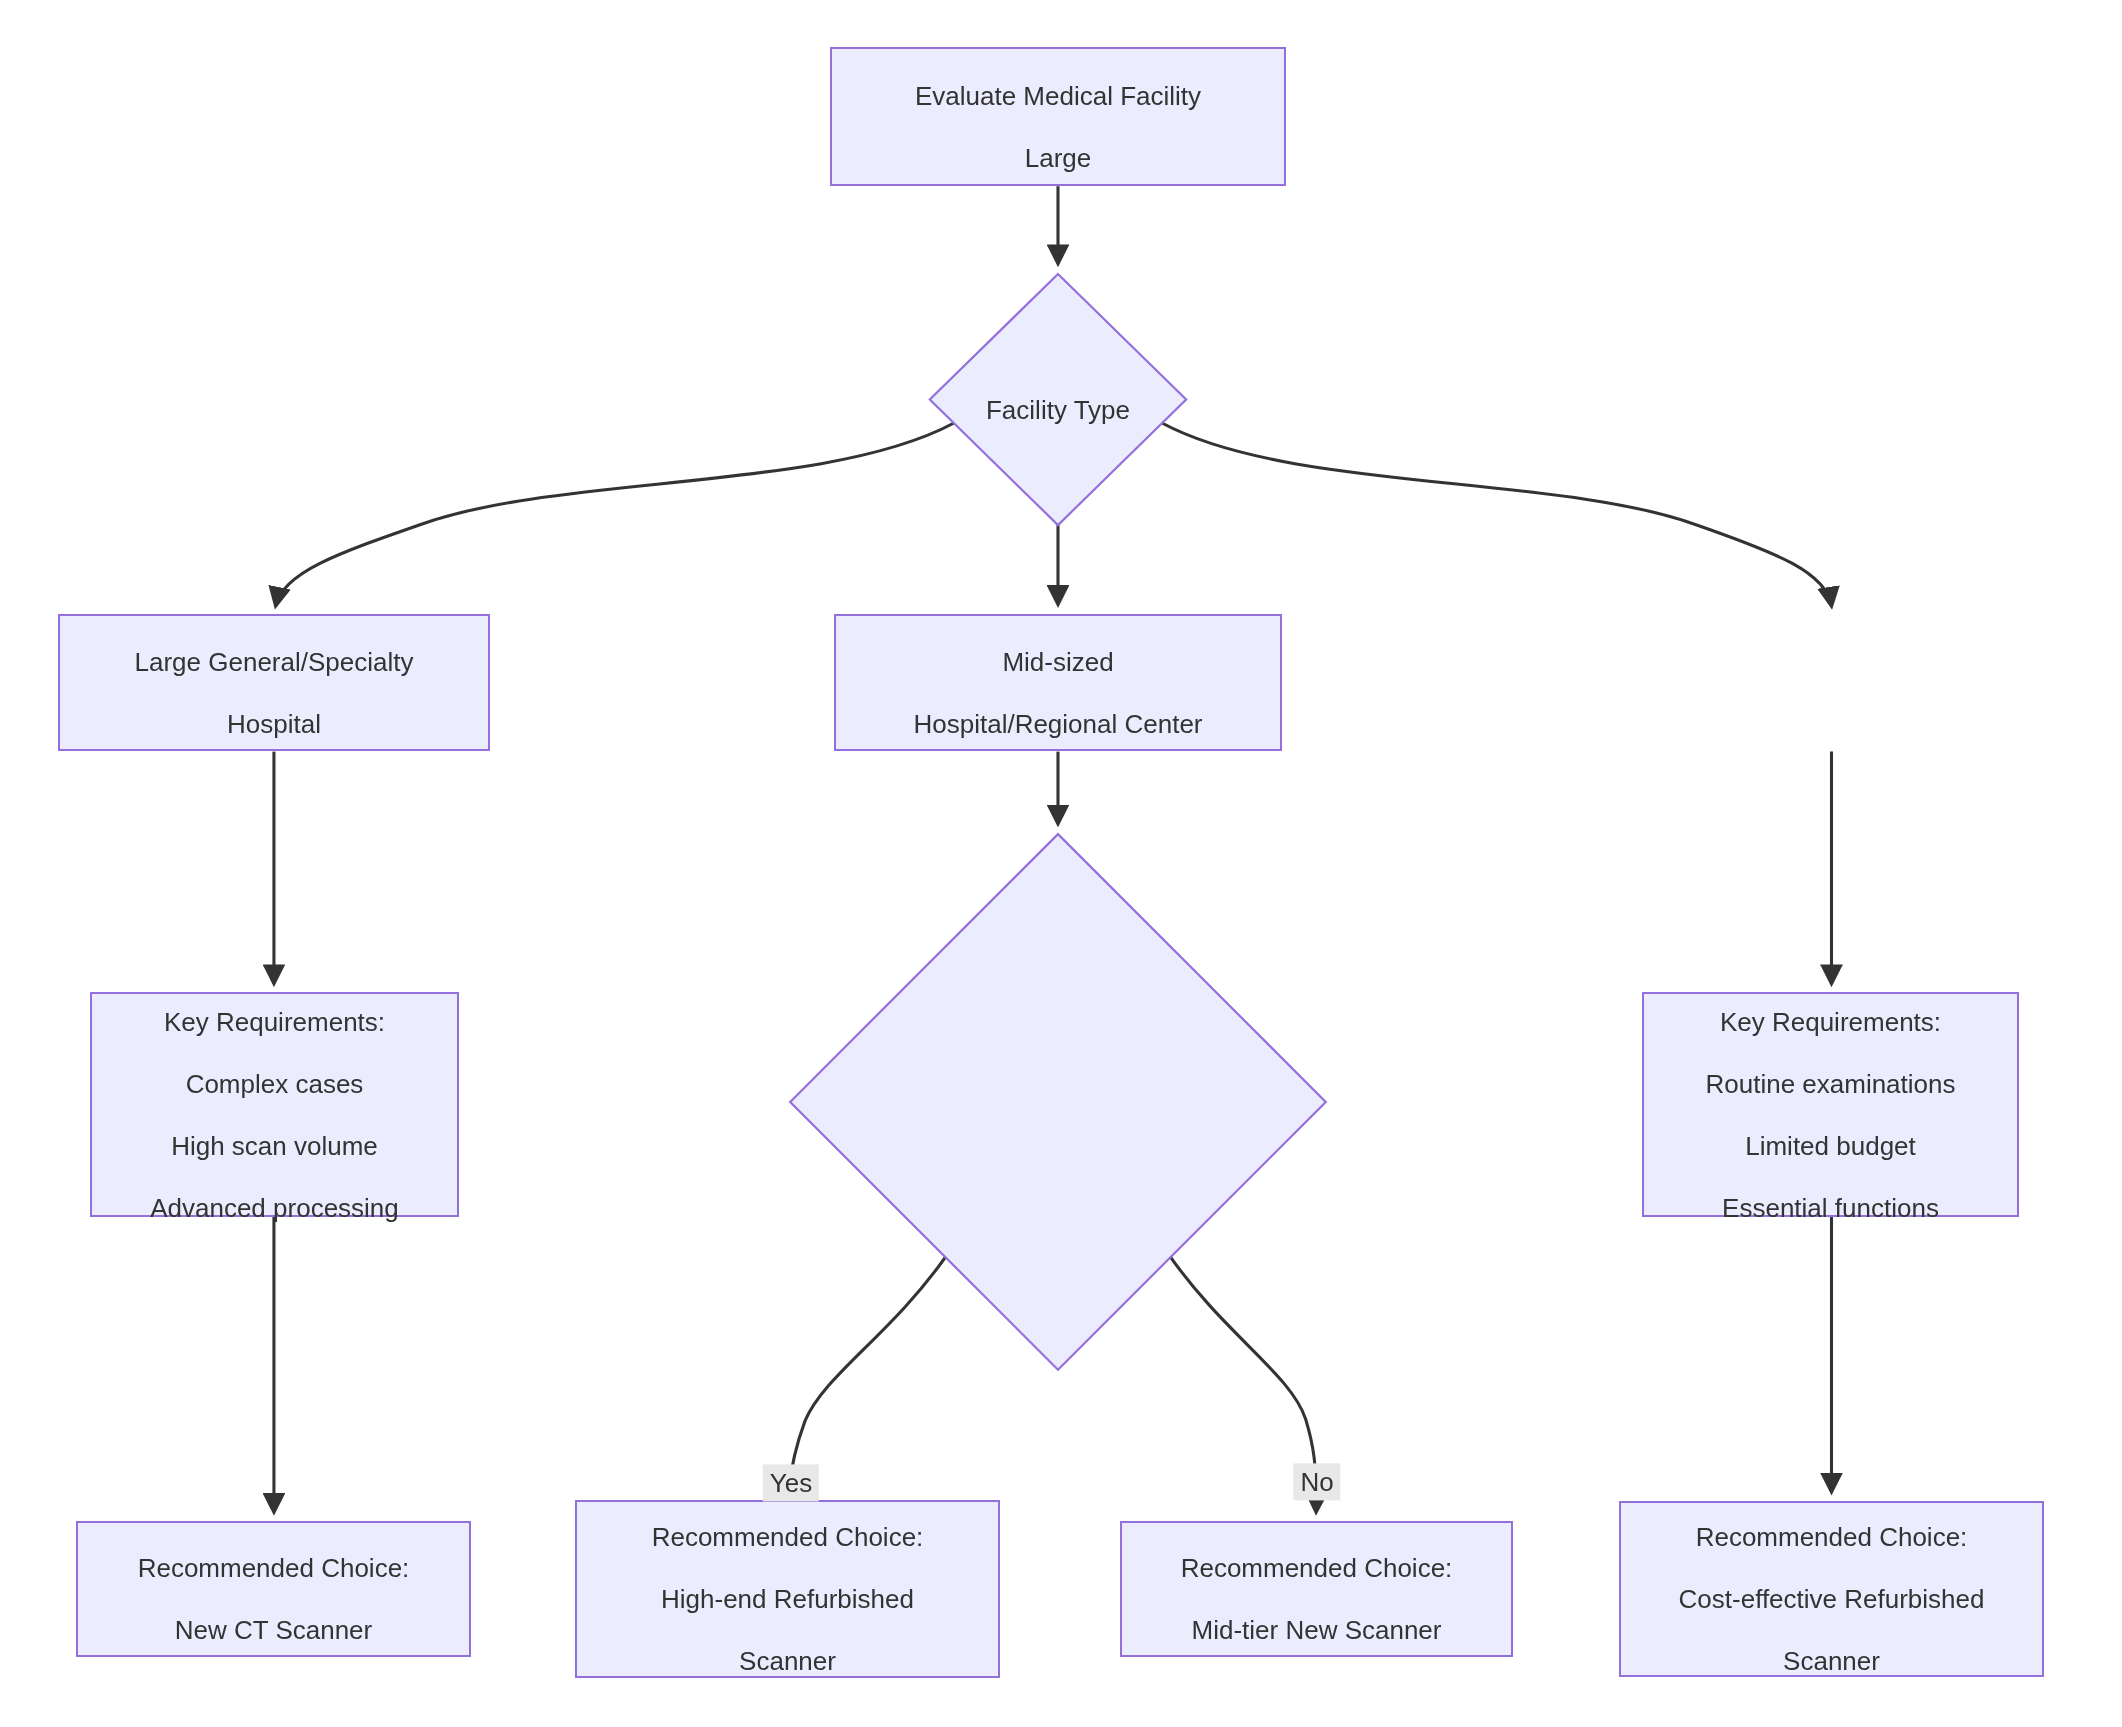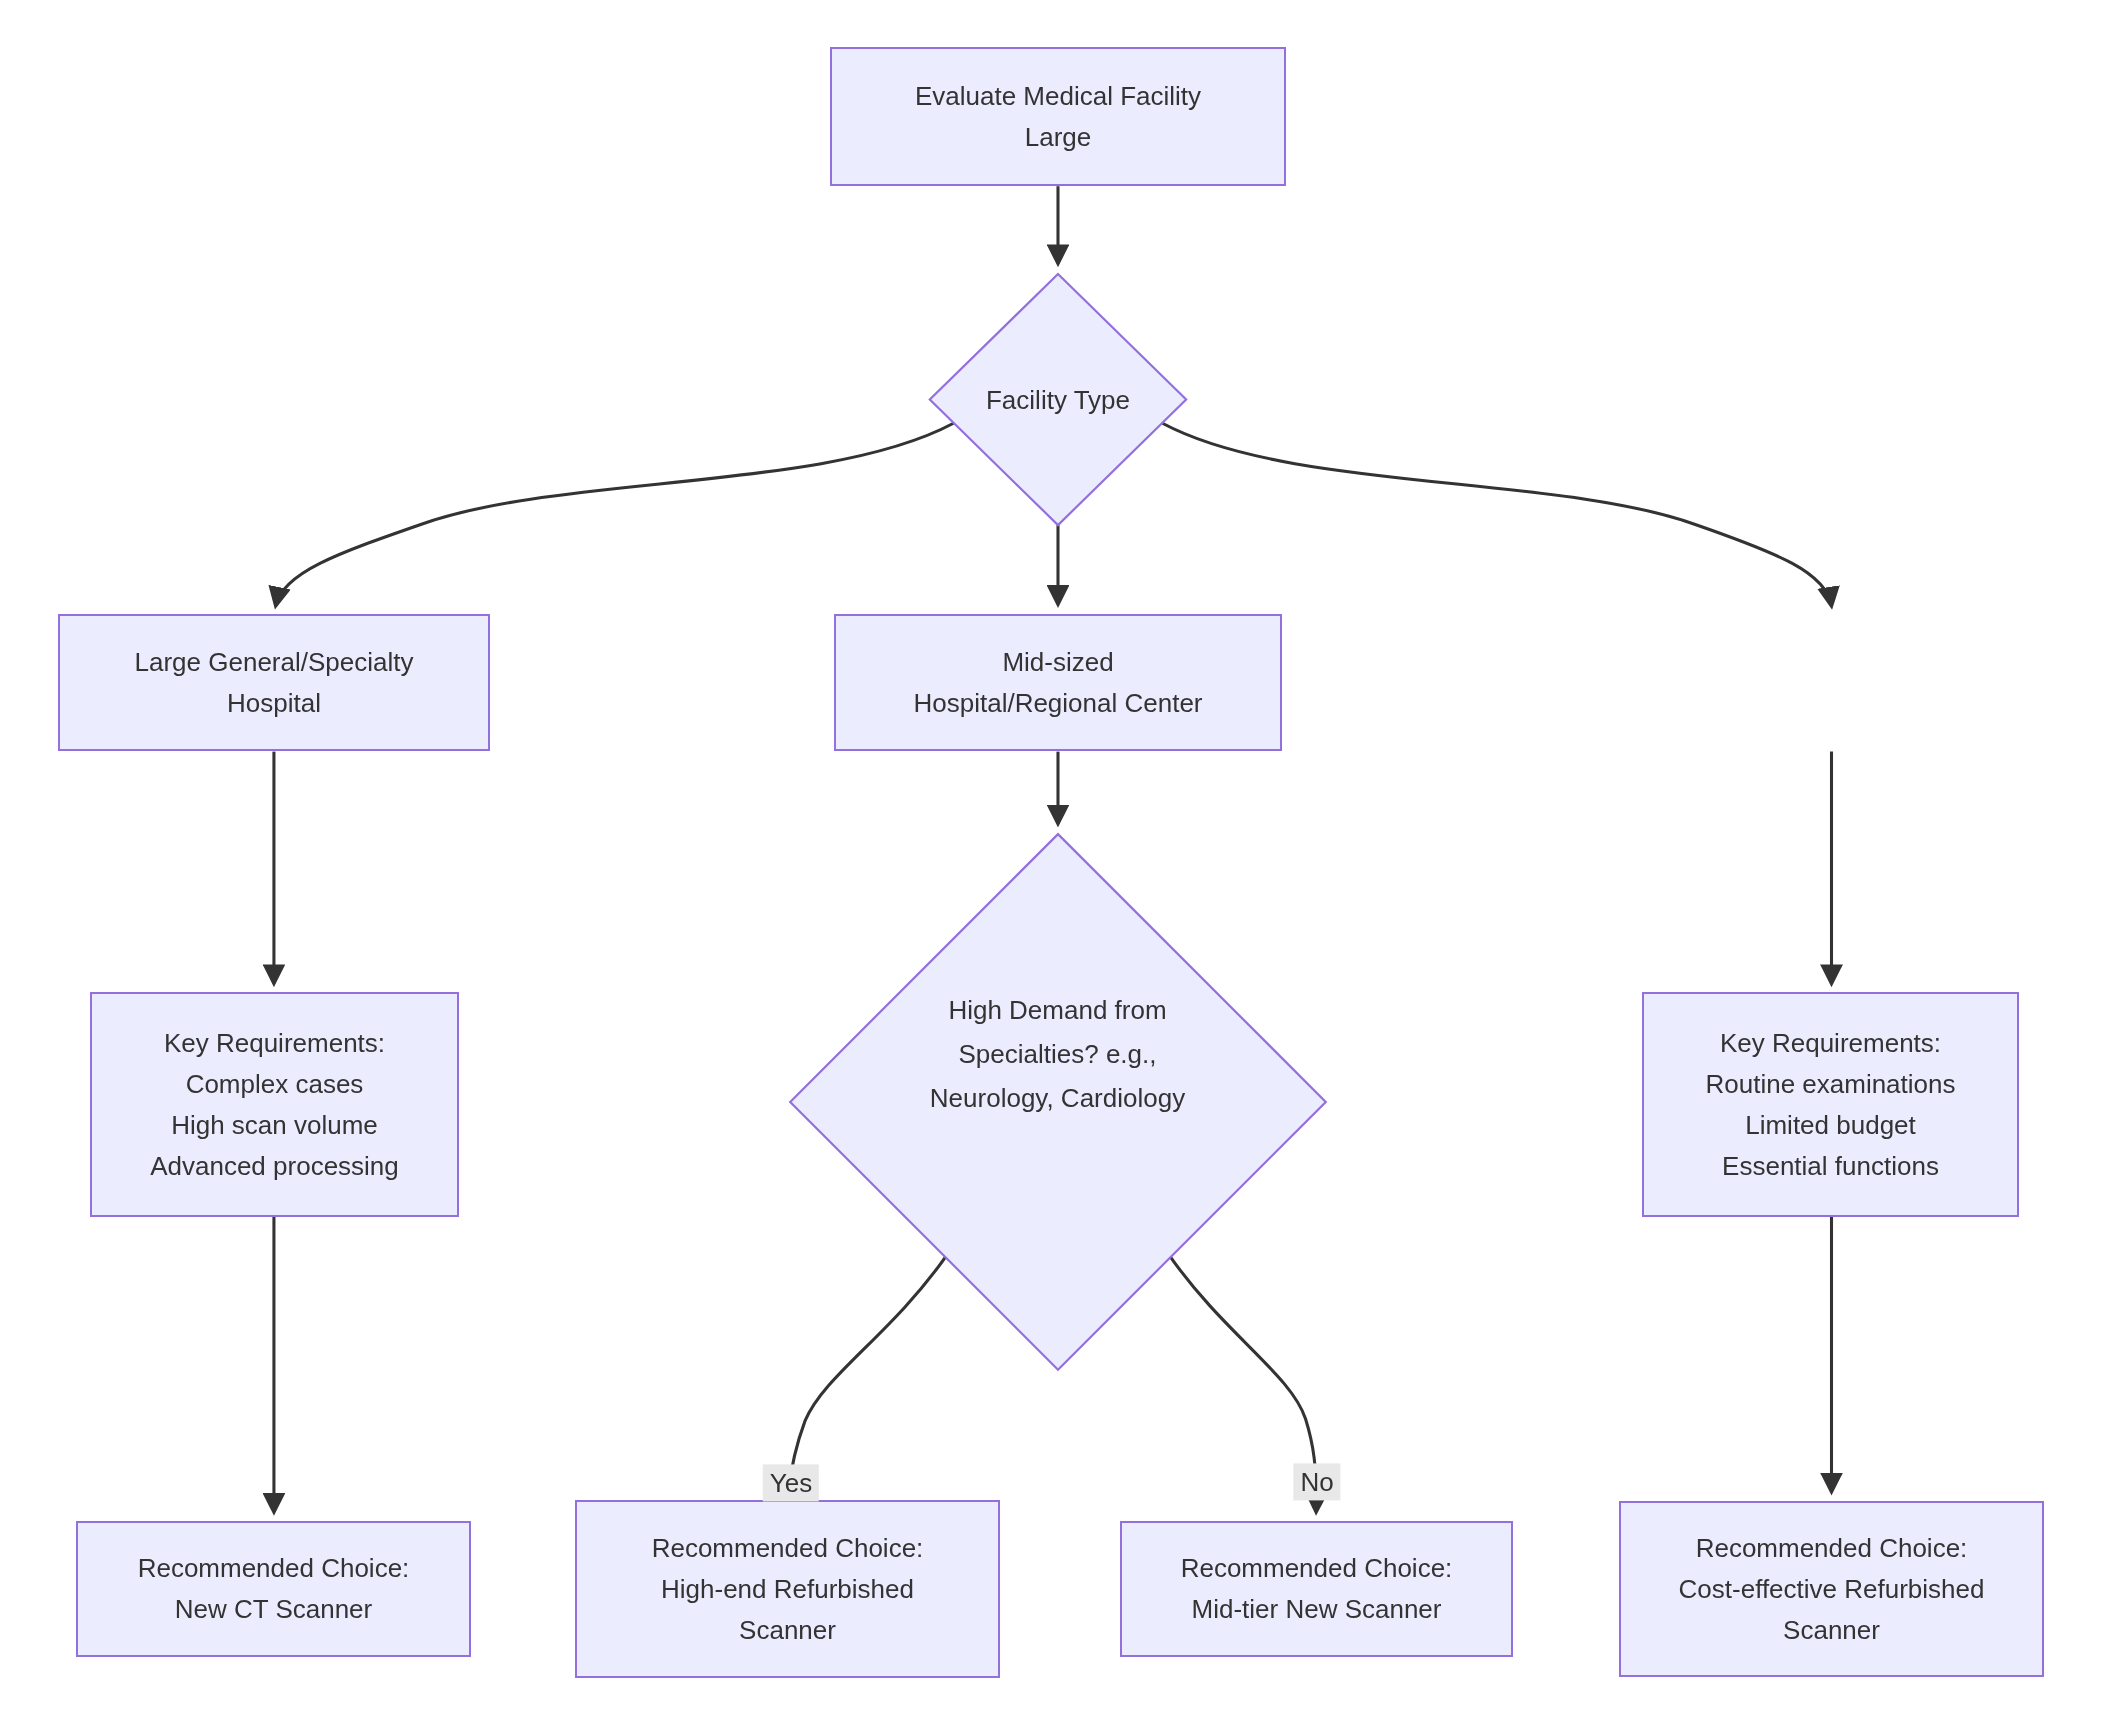--- a/index.html
+++ b/index.html
@@ -55,21 +55,21 @@
   }
   .edge-label {
     position: absolute;
     transform: translate(-50%, -50%);
     background: var(--edge-label-bg, #e8e8e8);
     padding: 2.6px 7px;
     font-size: 26px;
     line-height: 32px;
     margin-top: 48px;
   }
-  .line { display: block; }
+  .line { display: block; margin-top: 21px; }
 </style>
 </head>
 <body>
 
 <div class="canvas">
 
   <svg class="layer" viewBox="0 0 2418 1968">
     <defs>
       <marker id="arrowhead" viewBox="0 0 12 12" refX="10" refY="6" markerWidth="26" markerHeight="26" markerUnits="userSpaceOnUse" orient="auto">
         <path d="M0,0 L12,6 L0,12 Z"></path>
@@ -142,23 +142,18 @@
   <div class="node" style="left:1619px; top:1501px; width:425px; height:176px;">
     <span class="line">Recommended Choice:</span>
     <span class="line">Cost-effective Refurbished</span>
     <span class="line">Scanner</span>
   </div>
 
   <div class="diamond-label" style="left:930px; top:274px; width:256px; height:251px;text-align:right;">
     <span class="line">Facility Type</span>
   </div>
 
-  <div class="diamond-label" style="left:790px; top:834px; width:535px; height:439px;">
-    <span class="line">High Demand from</span>
-    <span class="line">Specialties? e.g.,</span>
-    <span class="line">Neurology, Cardiology</span>
-  </div>
 
   <div class="edge-label" style="left:791px; top:1435px;">Yes</div>
   <div class="edge-label" style="left:1317px; top:1434px;">No</div>
 
 </div>
 
 
 </body></html>

